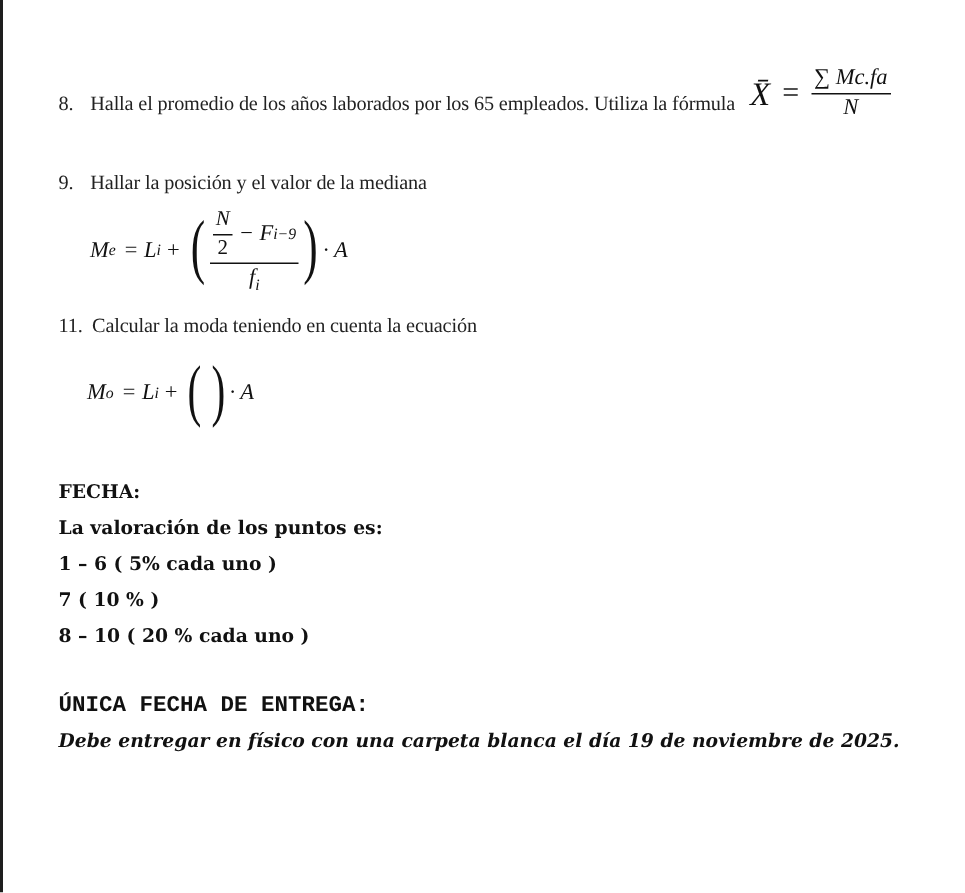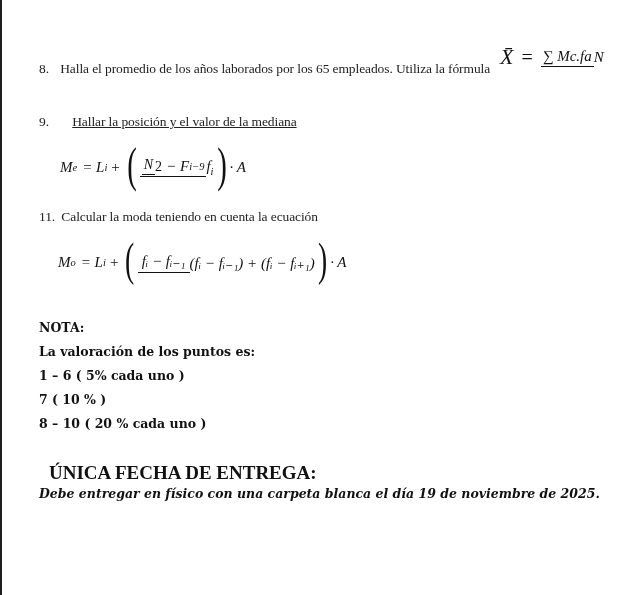--- a/index.html
+++ b/index.html
@@ -5,21 +5,21 @@
   html, body { margin: 0; padding: 0; }
   body {
     width: 643px; height: 595px; background: #ffffff; position: relative; overflow: hidden;
     font-family: "DejaVu Serif", "Liberation Serif", serif; color: #1a1a1a;
   }
   .left-border { position: absolute; left: 0; top: 0; width: 2px; height: 595px; background: #1e1e1e; }
   .abs { position: absolute; white-space: nowrap; }
   .item { font-family: "Liberation Serif", serif; font-size: 13.5px; color: #222; letter-spacing: -0.1px; }
   .math { font-family: "Liberation Serif", "DejaVu Serif", serif; font-style: italic; color: #111; }
   .bold { font-family: "DejaVu Serif", serif; font-weight: bold; font-size: 12.5px; color: #111; }
-  .frac { display: inline-flex; flex-direction: row; align-items: center; vertical-align: middle; }
+  .frac { display: inline-flex; flex-direction: column; align-items: center; vertical-align: middle; }
   .frac .num { border-bottom: 1.5px solid #111; padding: 0 2px 1px; }
   .frac .den { padding-top: 1px; }
   .up { font-style: normal; }
   sub { font-size: 70%; }
 </style>
 </head>
 <body>
 
 <div class="left-border"></div>
 
@@ -31,21 +31,21 @@
   <span>X̄</span>
   <span class="up" style="margin:0 8px; font-size:20px;">=</span>
   <span class="frac" style="font-size:15px;">
     <span class="num">∑ Mc.fa</span>
     <span class="den">N</span>
   </span>
 </div>
 
 <div class="abs item" style="left:39px; top:114px;">
   <span>9.</span>
-  <span style="margin-left:20px;text-decoration:underline;">Hallar la posición y el valor de la mediana</span>
+  <span style="margin-left:8px;">Hallar la posición y el valor de la mediana</span>
 </div>
 <div class="abs math" style="left:60px; top:138px; font-size:15px; display:flex; align-items:center; height:58px;">
   <span>M</span>
     <sub>e</sub>
   <span style="margin-left:5px;">= L</span>
     <sub>i</sub>
   <span class="up" style="margin:0 4px;">+</span>
   <span class="up" style="font-size:48px; font-weight:100; line-height:1; transform:scaleX(0.6); margin-top:-4px;">(</span>
   <span class="frac">
     <span class="num" style="display:flex; align-items:center;">
@@ -66,28 +66,24 @@
   <span>11.</span>
   <span style="margin-left:3px;margin-top:28px;">Calcular la moda teniendo en cuenta la ecuación</span>
 </div>
 <div class="abs math" style="left:58px; top:236px; font-size:15px; display:flex; align-items:center; height:52px;">
   <span>M</span>
     <sub>o</sub>
   <span style="margin-left:5px;">= L</span>
     <sub>i</sub>
   <span class="up" style="margin:0 4px;">+</span>
   <span class="up" style="font-size:46px; font-weight:100; line-height:1; transform:scaleX(0.6); margin-top:-4px;">(</span>
-  <span class="frac">
-    <span class="num" style="padding:0 4px 2px;">fᵢ − fᵢ₋₁</span>
-    <span class="den">(fᵢ − fᵢ₋₁) + (fᵢ − fᵢ₊₁)</span>
-  </span>
   <span class="up" style="font-size:46px; font-weight:100; line-height:1; transform:scaleX(0.6); margin-top:-4px;">)</span>
   <span>· A</span>
 </div>
 
-<div class="abs bold" style="left:39px; top:320px;">NOTA:</div>
+<div class="abs bold" style="left:39px; top:320px;">FECHA:</div>
 <div class="abs bold" style="left:39px; top:344px;">La valoración de los puntos es:</div>
 <div class="abs bold" style="left:39px; top:368px;">1 – 6 ( 5% cada uno )</div>
 <div class="abs bold" style="left:39px; top:392px;">7 ( 10 % )</div>
 <div class="abs bold" style="left:39px; top:416px;">8 – 10 ( 20 % cada uno )</div>
 
-<div class="abs bold" style="left:49px; top:462px; font-family:Liberation Serif, serif; font-size:19px;">ÚNICA FECHA DE ENTREGA:</div>
+<div class="abs bold" style="left:39px; top:462px; font-family:Liberation Mono, monospace; font-size:15px;">ÚNICA FECHA DE ENTREGA:</div>
 <div class="abs bold" style="left:39px; top:486px;font-style:italic;">Debe entregar en físico con una carpeta blanca el día 19 de noviembre de 2025.</div>
 
 </body></html>

